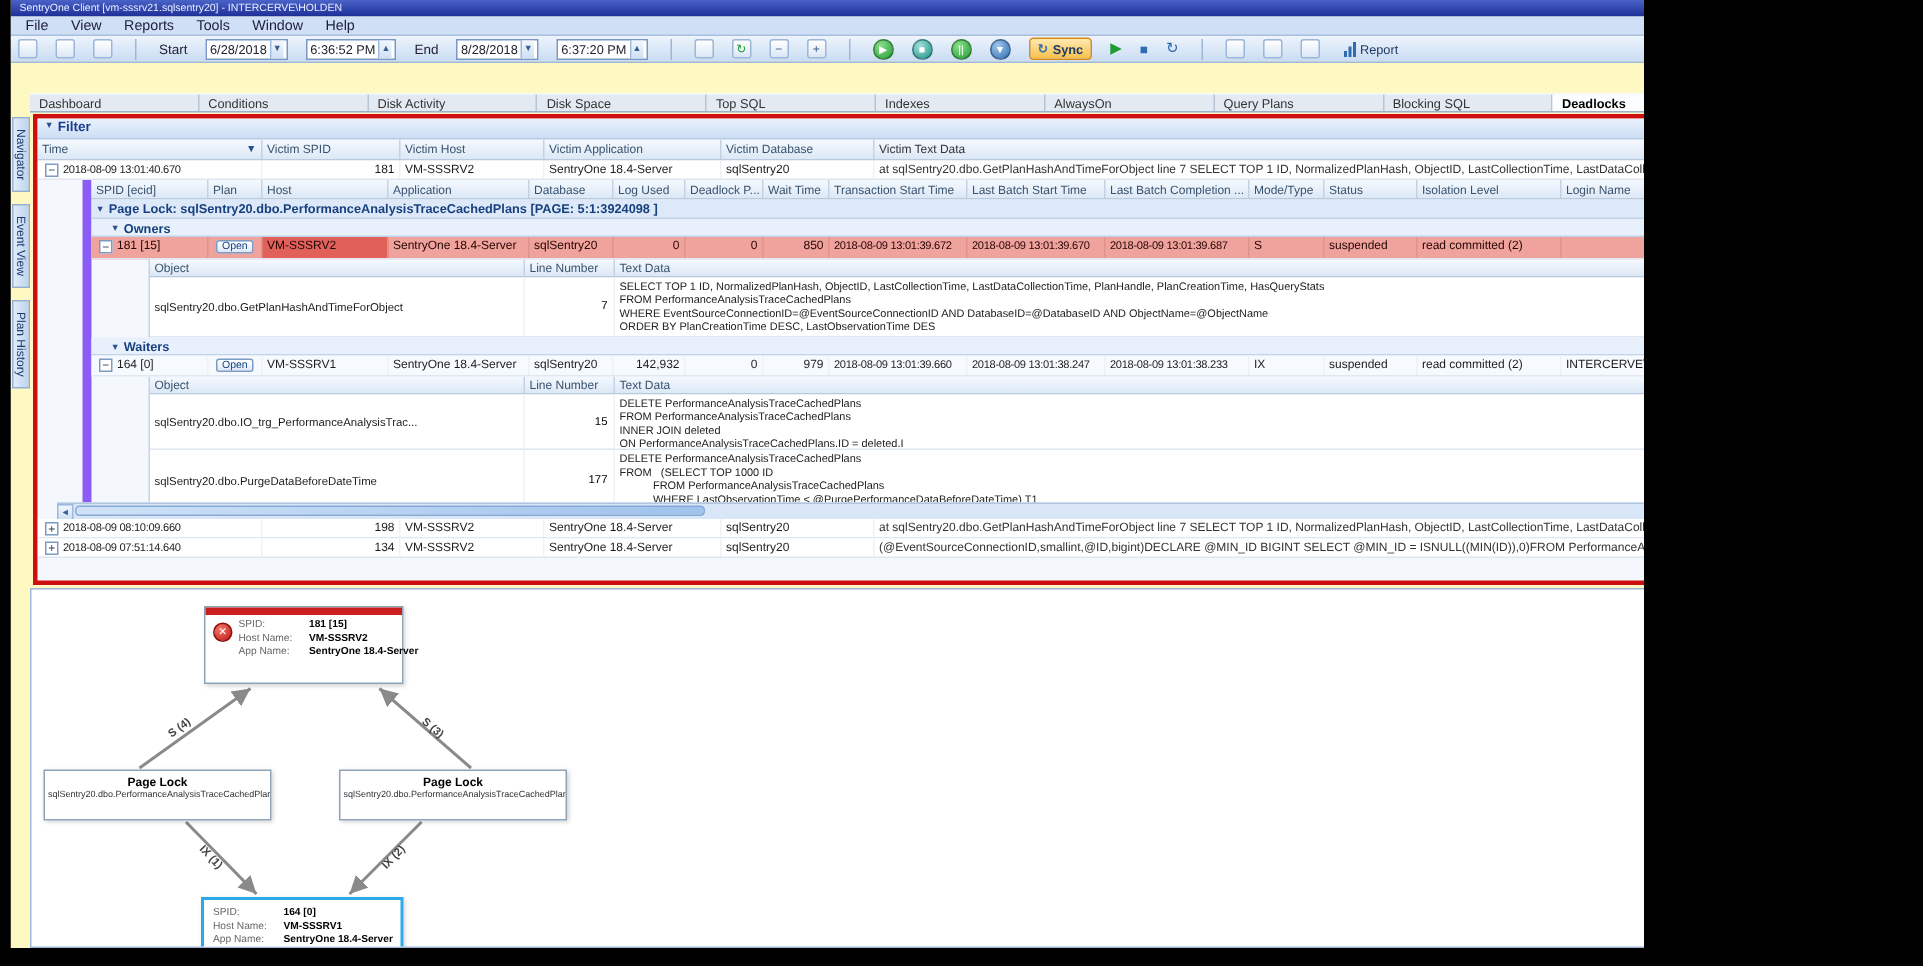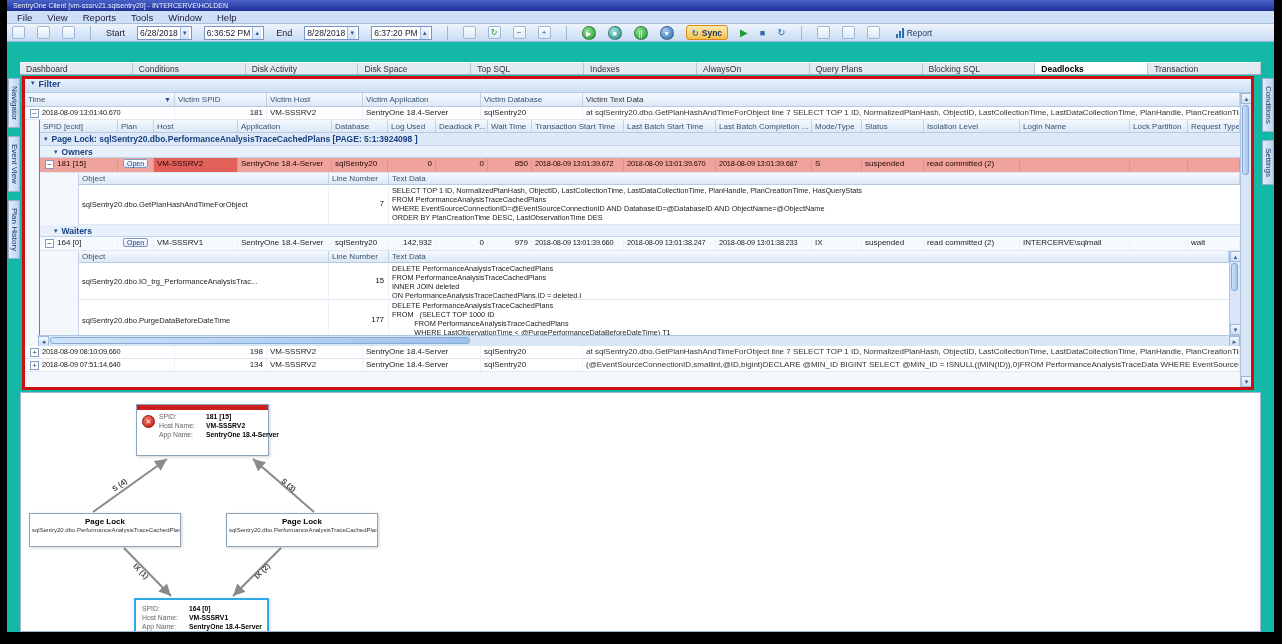--- a/index.html
+++ b/index.html
@@ -1,18 +1,18 @@
 <!DOCTYPE html>
 <html><head>
 <meta charset="utf-8">
 <style>
 *{margin:0;padding:0;box-sizing:border-box}
 html,body{width:1282px;height:644px;overflow:hidden;background:#000;font-family:"Liberation Sans","DejaVu Sans",sans-serif}
 .screen{position:relative;width:1282px;height:644px;background:#000;overflow:hidden}
-.app{position:absolute;left:7px;top:0;width:1267px;height:632px;background:#14b8a6;overflow:hidden}
+.app{position:absolute;left:7px;top:0;width:1089px;height:632px;background:#fef9c3;overflow:hidden}
 
 .titlebar{position:absolute;left:0;top:0;width:100%;height:11px;background:linear-gradient(#4a63c8,#1d2f96);color:#e8eeff;font-size:7px;line-height:11px;padding-left:6px;white-space:nowrap}
 .menubar{position:absolute;left:0;top:11px;width:100%;height:13px;background:#cfdff5;font-size:9.5px;color:#1c1c3c;display:flex;align-items:center;gap:15px;padding-left:10px;border-bottom:1px solid #aabfdd}
 .menubar span{cursor:default}
 .toolbar{position:absolute;left:0;top:24px;width:100%;height:18px;background:linear-gradient(#eef4fc,#c9dcf3);display:flex;align-items:center;gap:12px;padding-left:5px;font-size:9px;color:#223;border-bottom:1px solid #9db7d8}
 .tbico{width:13px;height:13px;border:1px solid #9db7d8;background:linear-gradient(#fff,#dbe7f6);border-radius:2px;font-size:8px;line-height:12px;text-align:center;color:#3a5d93;flex:none}
 .tbsep{width:1px;height:14px;background:#9db7d8;margin:0 3px;flex:none}
 .datefield,.timefield{height:14px;background:#fff;border:1px solid #7a96c4;font-size:8.5px;line-height:12px;padding:0 2px;display:flex;gap:2px;flex:none}
 .ddbtn{width:9px;height:12px;background:linear-gradient(#f2f7fd,#cfe0f4);border-left:1px solid #9db9dd;font-size:6px;text-align:center;line-height:12px;color:#3a5d93}
 .roundbtn{width:14px;height:14px;border-radius:50%;color:#fff;font-size:7px;line-height:14px;text-align:center;border:1px solid rgba(0,0,0,.3);flex:none}
@@ -46,21 +46,21 @@
 .hrow{display:flex;height:14px;background:linear-gradient(#f5f9fe,#dce8f6);border-bottom:1px solid #b9cade;flex:none}
 .hcell{font-size:8px;color:#39536f;padding:1px 3px;border-right:1px solid #c3d2e5;white-space:nowrap;overflow:hidden;display:flex;align-items:center;justify-content:space-between}
 .drow{display:flex;height:13px;background:#fff;border-bottom:1px solid #dfe7f2;flex:none}
 .dcell{font-size:8px;color:#1c1c1c;padding:0 3px;line-height:12px;white-space:nowrap;overflow:hidden;border-right:1px solid #eef2f8}
 .r{text-align:right}
 .dt{font-size:7.4px;letter-spacing:-.2px}
 .xbox{width:9px;height:9px;border:1px solid #7d9cc4;background:#fff;font-size:8px;line-height:7px;text-align:center;color:#345;flex:none;margin:2px 3px 0 2px}
 
 .oc0{width:150px;display:flex}.oc1{width:92px}.oc2{width:96px}.oc3{width:118px}.oc4{width:102px}.oc5{flex:1;min-width:0;color:#333}
 
-.inner{margin-left:14px;border-left:1px solid #8b5cf6;display:flex;flex-direction:column;flex:none}
+.inner{margin-left:30px;border-left:6px solid #8b5cf6;display:flex;flex-direction:column;flex:none}
 .ic0{width:78px;display:flex}.ic1{width:36px}.ic2{width:84px}.ic3{width:94px}.ic4{width:56px}.ic5{width:48px}.ic6{width:52px}.ic7{width:44px}
 .ic8{width:92px}.ic9{width:92px}.ic10{width:96px}.ic11{width:50px}.ic12{width:62px}.ic13{width:96px}.ic14{width:110px}.ic15{width:58px}.ic16{flex:1;min-width:0}
 .grouprow{display:flex;align-items:center;height:13px;background:#dde9f8;border-bottom:1px solid #c2d2e8;font-size:8.5px;font-weight:bold;color:#17407f;gap:4px;padding-left:4px;flex:none}
 .grouprow.sub{height:12px;background:#e7f0fb;padding-left:14px}
 .tri{font-size:7px;color:#2a4f8f}
 .owner-row{background:#f0a39c}
 .owner-row .dcell{border-right:1px solid #e0938c;color:#230503}
 .host-owner{background:#e2605a}
 .waiter-row{background:#f6faff}
 .openbtn{height:11px;margin:1px 2px 0 2px;background:linear-gradient(#fff,#dde8f6);border:1px solid #7d9cc4;border-radius:2px;font-size:7px;line-height:9px;color:#17407f;padding:0 3px;cursor:pointer}

